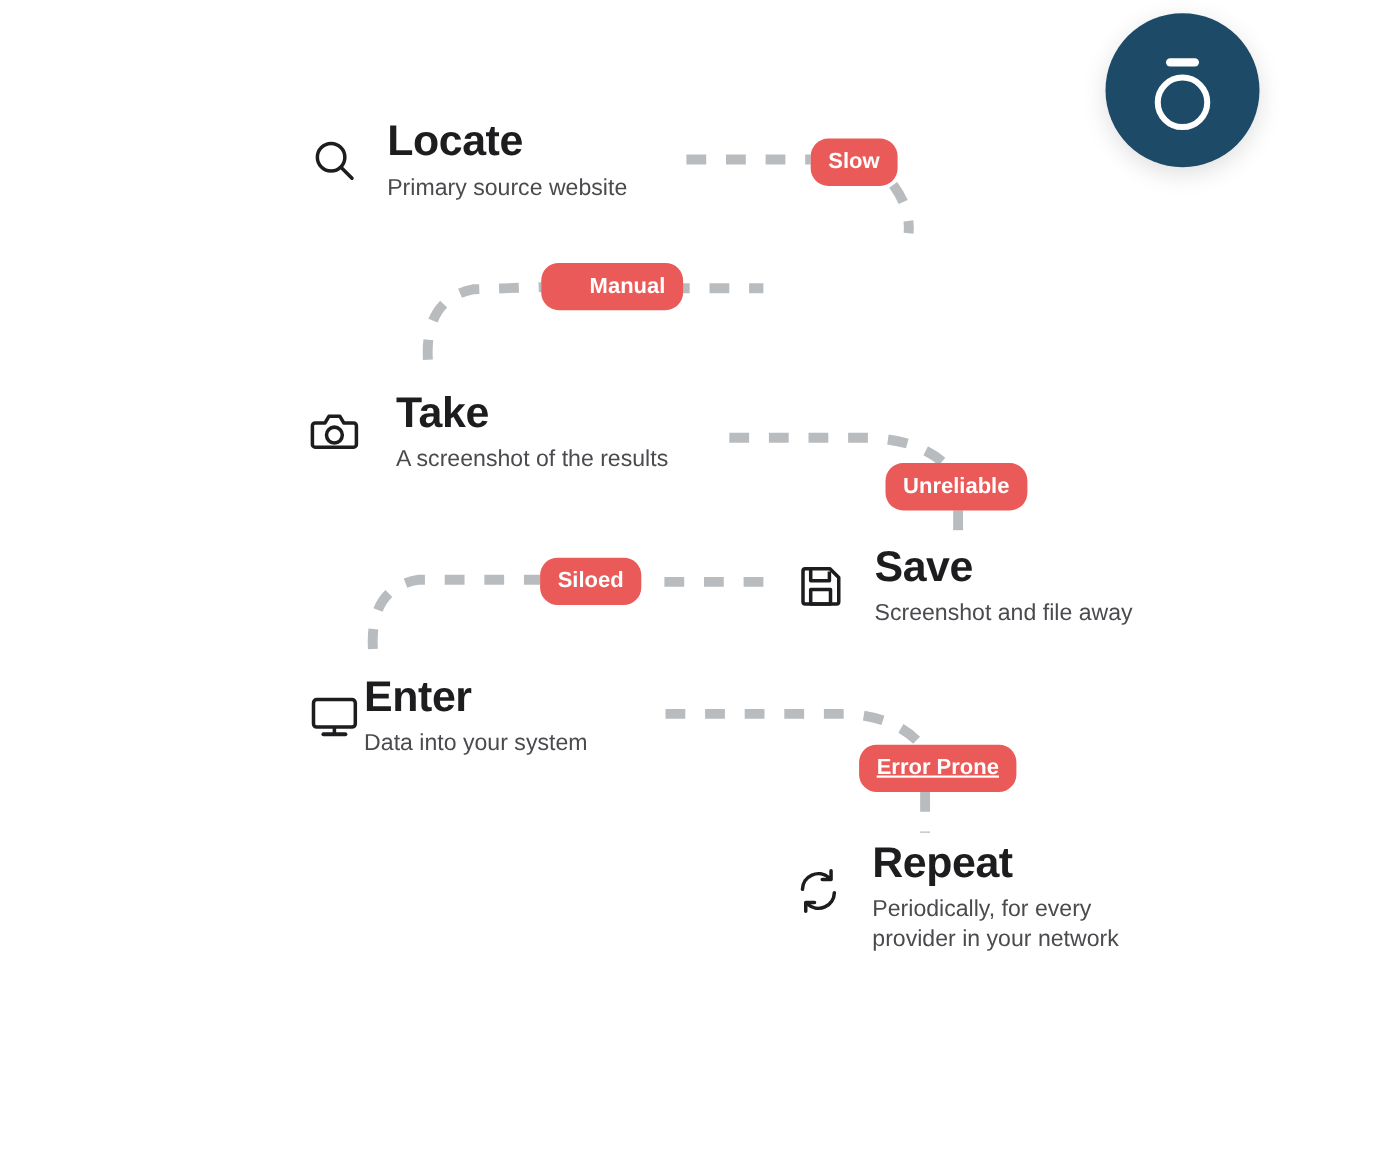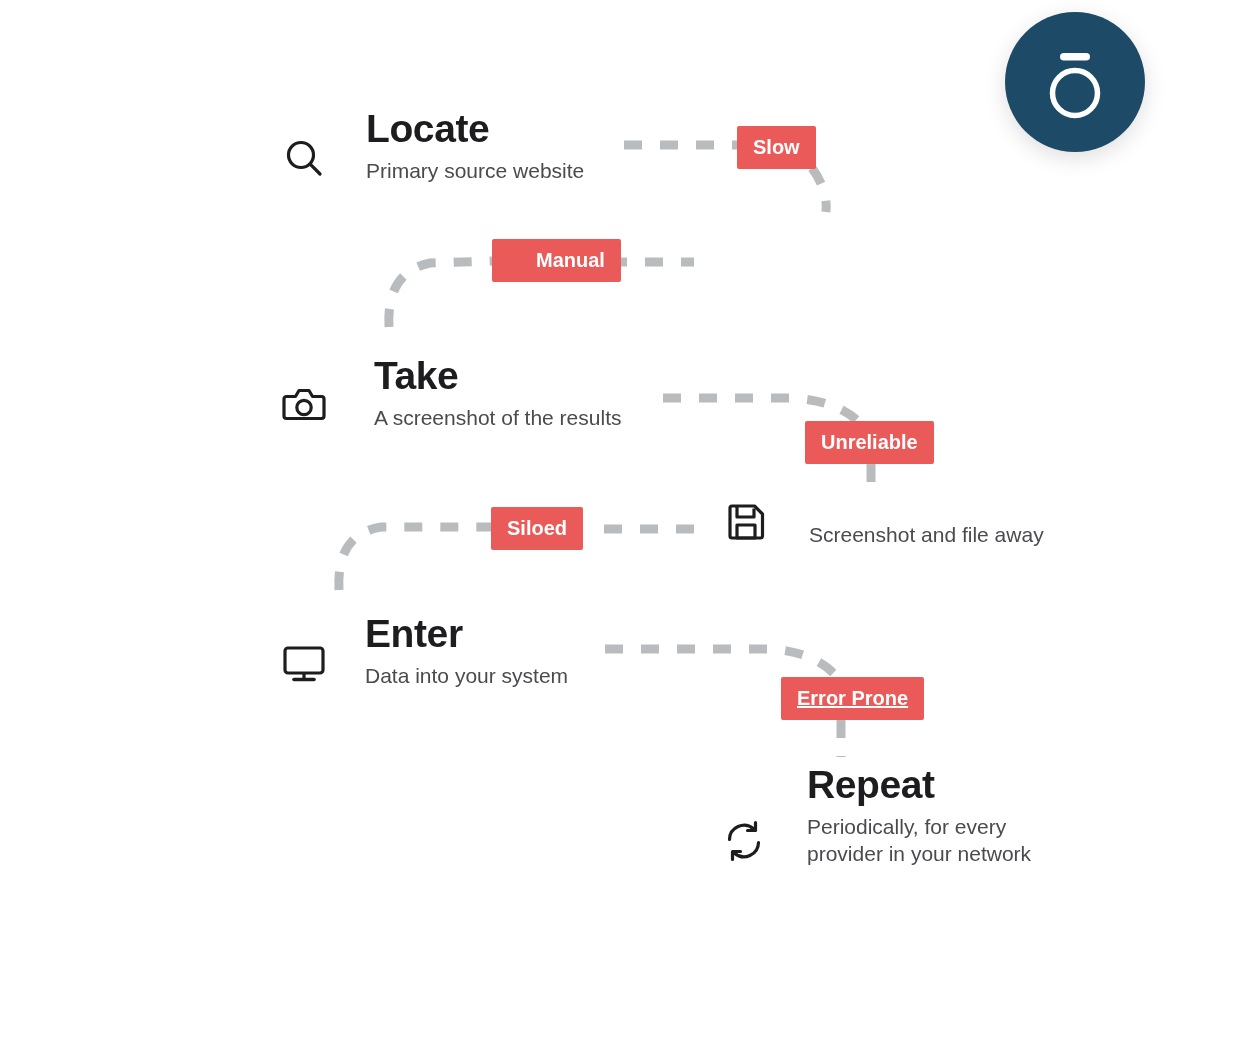--- a/index.html
+++ b/index.html
@@ -26,22 +26,22 @@
     top: 0;
     width: 1256px;
     height: 1060px;
     pointer-events: none;
   }
 
   
   .step {
     position: absolute;
     display: flex;
-    align-items: flex-end;
-    gap: 14px;
+    align-items: center;
+    gap: 0px;
   }
   .step-icon {
     flex: 0 0 auto;
     width: 54px;
     height: 54px;
     display: flex;
     align-items: center;
     justify-content: center;
     color: #1d1d1f;
   }
@@ -74,34 +74,34 @@
   #step-input  { left: 718px; top: 226px; }
   #step-input .step-text { margin-left: 21px; margin-top: 1px; }
 
   #step-take   { left: 277px; top: 355px; }
   #step-take .step-text { margin-left: 29px; margin-top: 1px; }
 
   #step-save   { left: 720px; top: 495px; }
   #step-save .step-text { margin-left: 21px; margin-top: 1px; }
 
   #step-enter  { left: 277px; top: 613px; }
-  #step-enter .step-text { margin-left: 20px; margin-top: 1px; }
+  #step-enter .step-text { margin-top: 1px; }
 
   #step-repeat { left: 717px; top: 752px; }
   #step-repeat .step-text { margin-left: 22px; margin-top: 13px; }
 
   
   .badge {
     position: absolute;
     background: #ea5a58;
     color: #ffffff;
     font-size: 20px;
     font-weight: 600;
     line-height: 1;
-    border-radius: 2px;
+    border-radius: 16px;
     padding: 11px 16px 12px 16px;
     white-space: nowrap;
     box-sizing: border-box;
   }
   #badge-slow       { left: 737px; top: 126px; }
   #badge-manual     { left: 492px; top: 239px; padding-left: 44px; }
   #badge-unreliable { left: 805px; top: 421px; }
   #badge-siloed     { left: 491px; top: 507px; }
   #badge-errorprone { left: 781px; top: 677px; text-decoration: underline; }
 
@@ -190,20 +190,21 @@
   <div class="step" id="step-save">
     <span class="step-icon">
       <svg width="46" height="46" viewBox="0 0 46 46">
         <path d="M 8 7 L 30.5 7 L 38.5 15 L 38.5 37 A 2 2 0 0 1 36.5 39
                  L 8 39 A 2 2 0 0 1 6 37 L 6 9 A 2 2 0 0 1 8 7 Z" fill="none" stroke="#1d1d1f" stroke-width="3.2" stroke-linejoin="round"></path>
         <path d="M 13 7 L 13 18 L 30 18 L 30 9.5" fill="none" stroke="#1d1d1f" stroke-width="3.2" stroke-linejoin="round"></path>
         <rect x="13" y="26" width="18" height="13" fill="none" stroke="#1d1d1f" stroke-width="3.2" stroke-linejoin="round"></rect>
       </svg>
     </span>
     <div class="step-text">
+      <div class="step-title">Save</div>
       <div class="step-sub">Screenshot and file away</div>
     </div>
   </div>
 
   <div class="step" id="step-enter">
     <span class="step-icon">
       <svg width="46" height="46" viewBox="0 0 46 46">
         <rect x="4" y="8" width="38" height="25" rx="3" fill="none" stroke="#1d1d1f" stroke-width="3.2"></rect>
         <line x1="23" y1="33" x2="23" y2="39" stroke="#1d1d1f" stroke-width="3.2"></line>
         <line x1="13" y1="39.5" x2="33" y2="39.5" stroke="#1d1d1f" stroke-width="3.6" stroke-linecap="round"></line>

